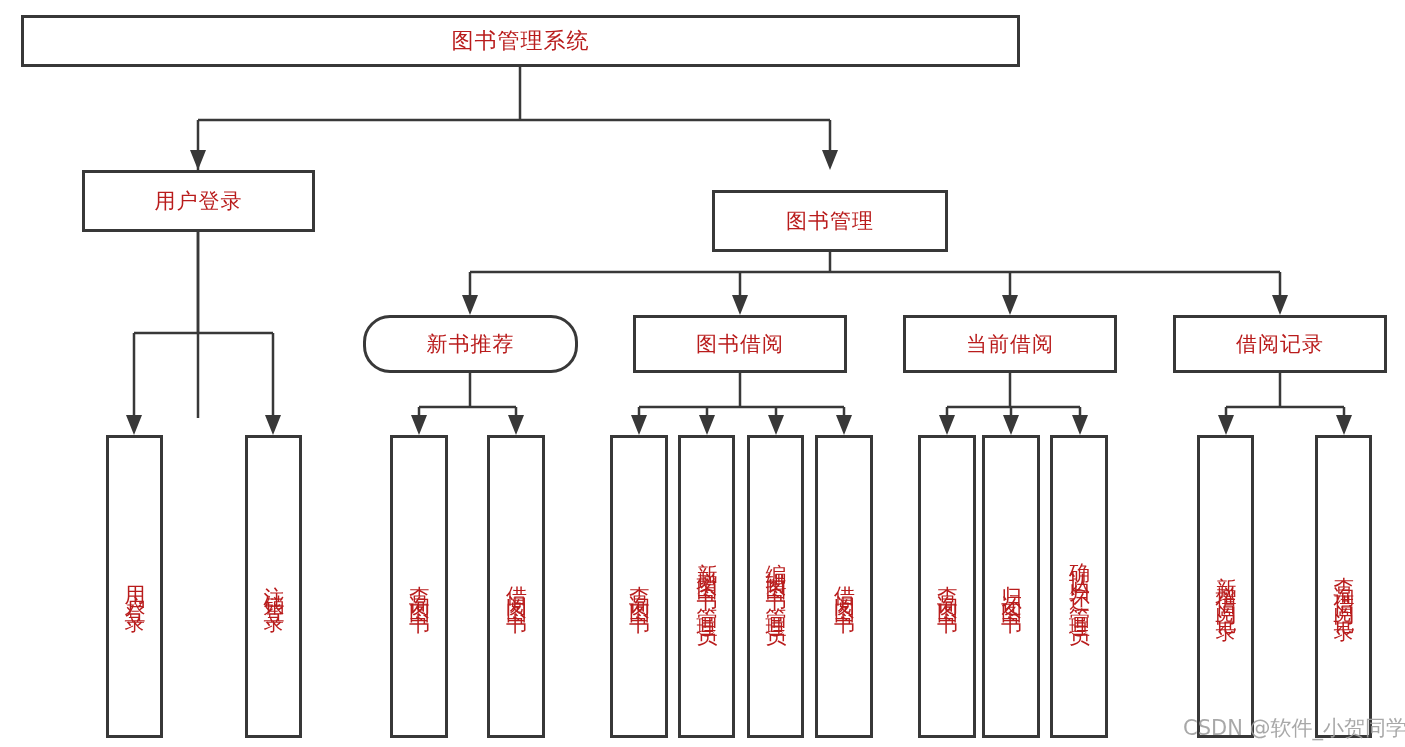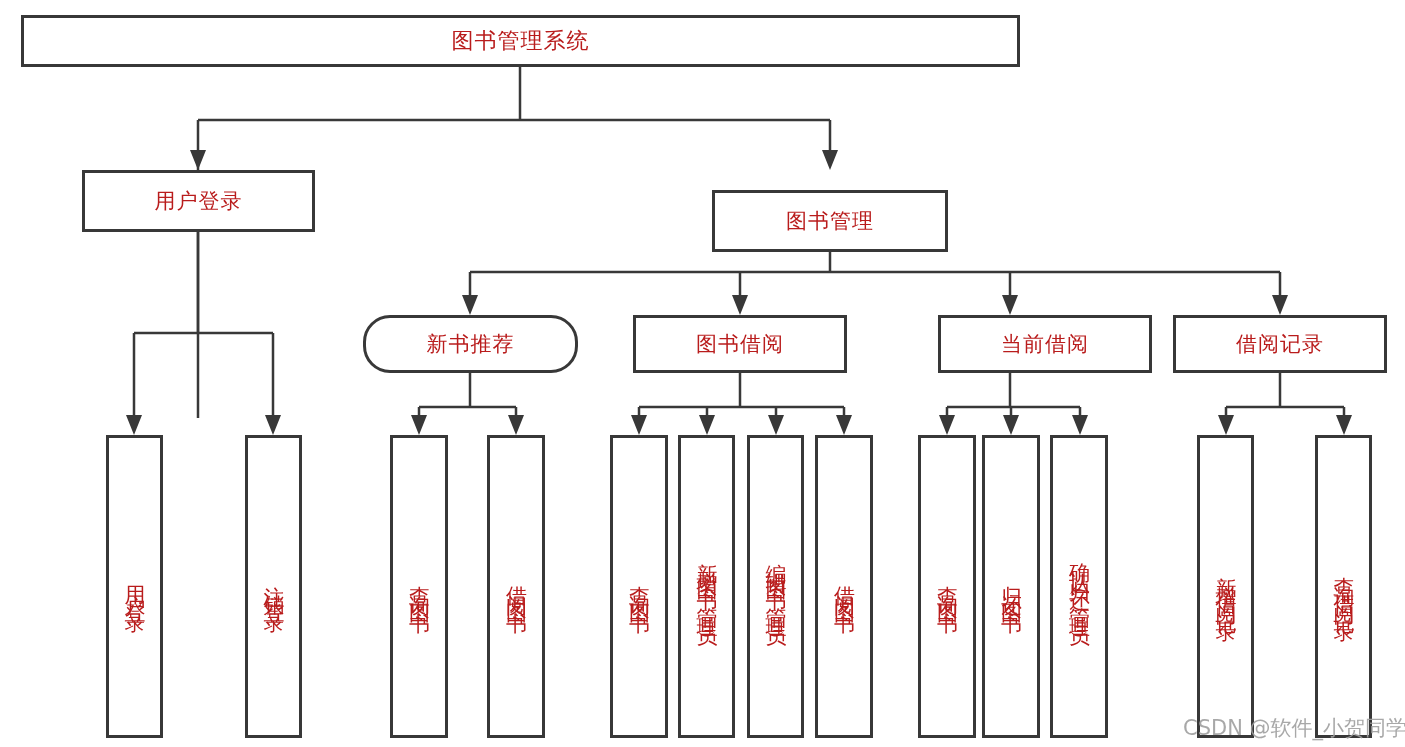--- a/index.html
+++ b/index.html
@@ -86,21 +86,21 @@
              M1344 435 l-8 -20 h16 z"></path>
   </svg>
 
   <div class="box h root" style="left:21px; top:15px; width:999px; height:52px;">图书管理系统</div>
 
   <div class="box h" style="left:82px; top:170px; width:233px; height:62px;">用户登录</div>
   <div class="box h" style="left:712px; top:170px; width:236px; height:62px;margin-top:20px;">图书管理</div>
 
   <div class="box h" style="left:363px; top:315px; width:215px; height:58px;border-radius:27px;">新书推荐</div>
   <div class="box h" style="left:633px; top:315px; width:214px; height:58px;">图书借阅</div>
-  <div class="box h" style="left:938px; top:315px; width:214px; height:58px;">当前借阅</div>
+  <div class="box h" style="left:903px; top:315px; width:214px; height:58px;">当前借阅</div>
   <div class="box h" style="left:1173px; top:315px; width:214px; height:58px;">借阅记录</div>
 
   <div class="box v" style="left:106px; top:435px; width:57px; height:303px;">用户登录</div>
   <div class="box v" style="left:245px; top:435px; width:57px; height:303px;">注销登录</div>
 
   <div class="box v" style="left:390px; top:435px; width:58px; height:303px;">查询图书</div>
   <div class="box v" style="left:487px; top:435px; width:58px; height:303px;">借阅图书</div>
 
   <div class="box v" style="left:610px; top:435px; width:58px; height:303px;">查询图书</div>
   <div class="box v" style="left:678px; top:435px; width:57px; height:303px;">新增图书（管理员）</div>

